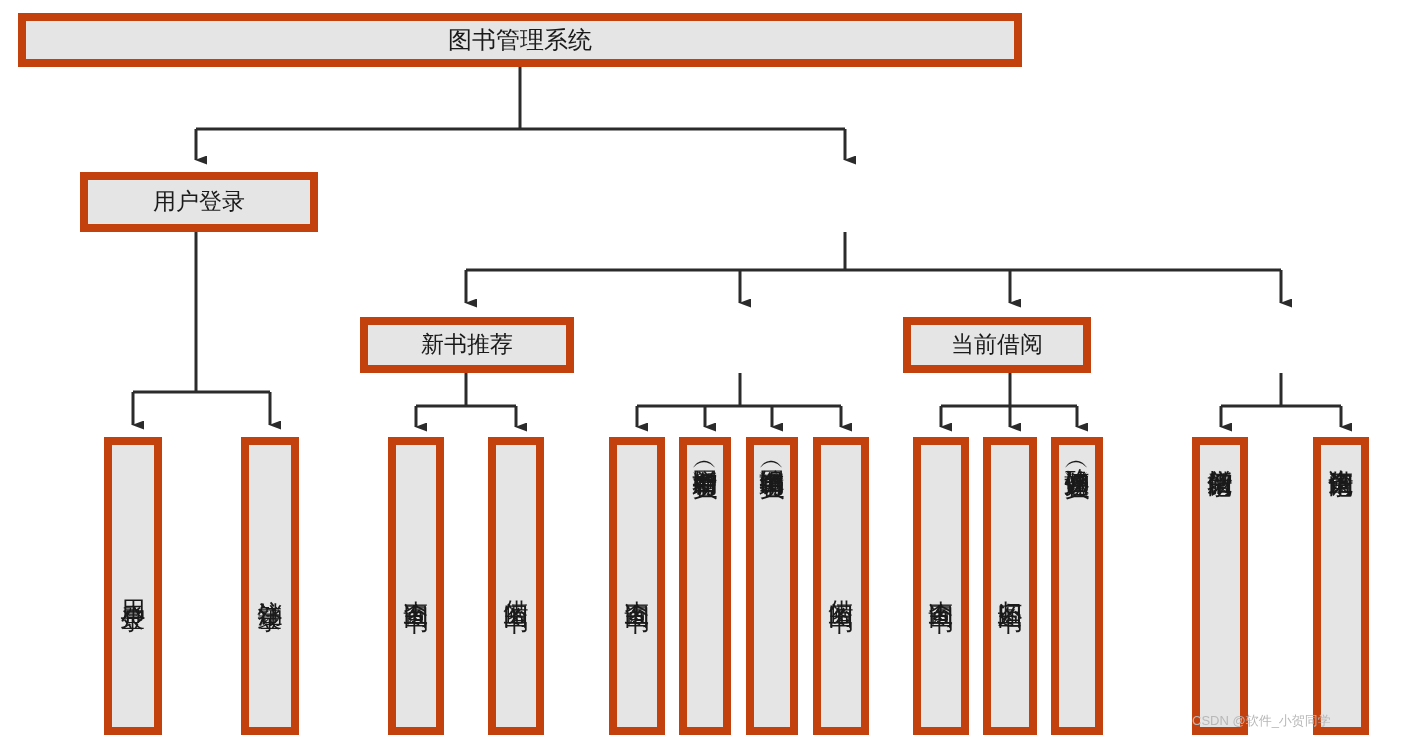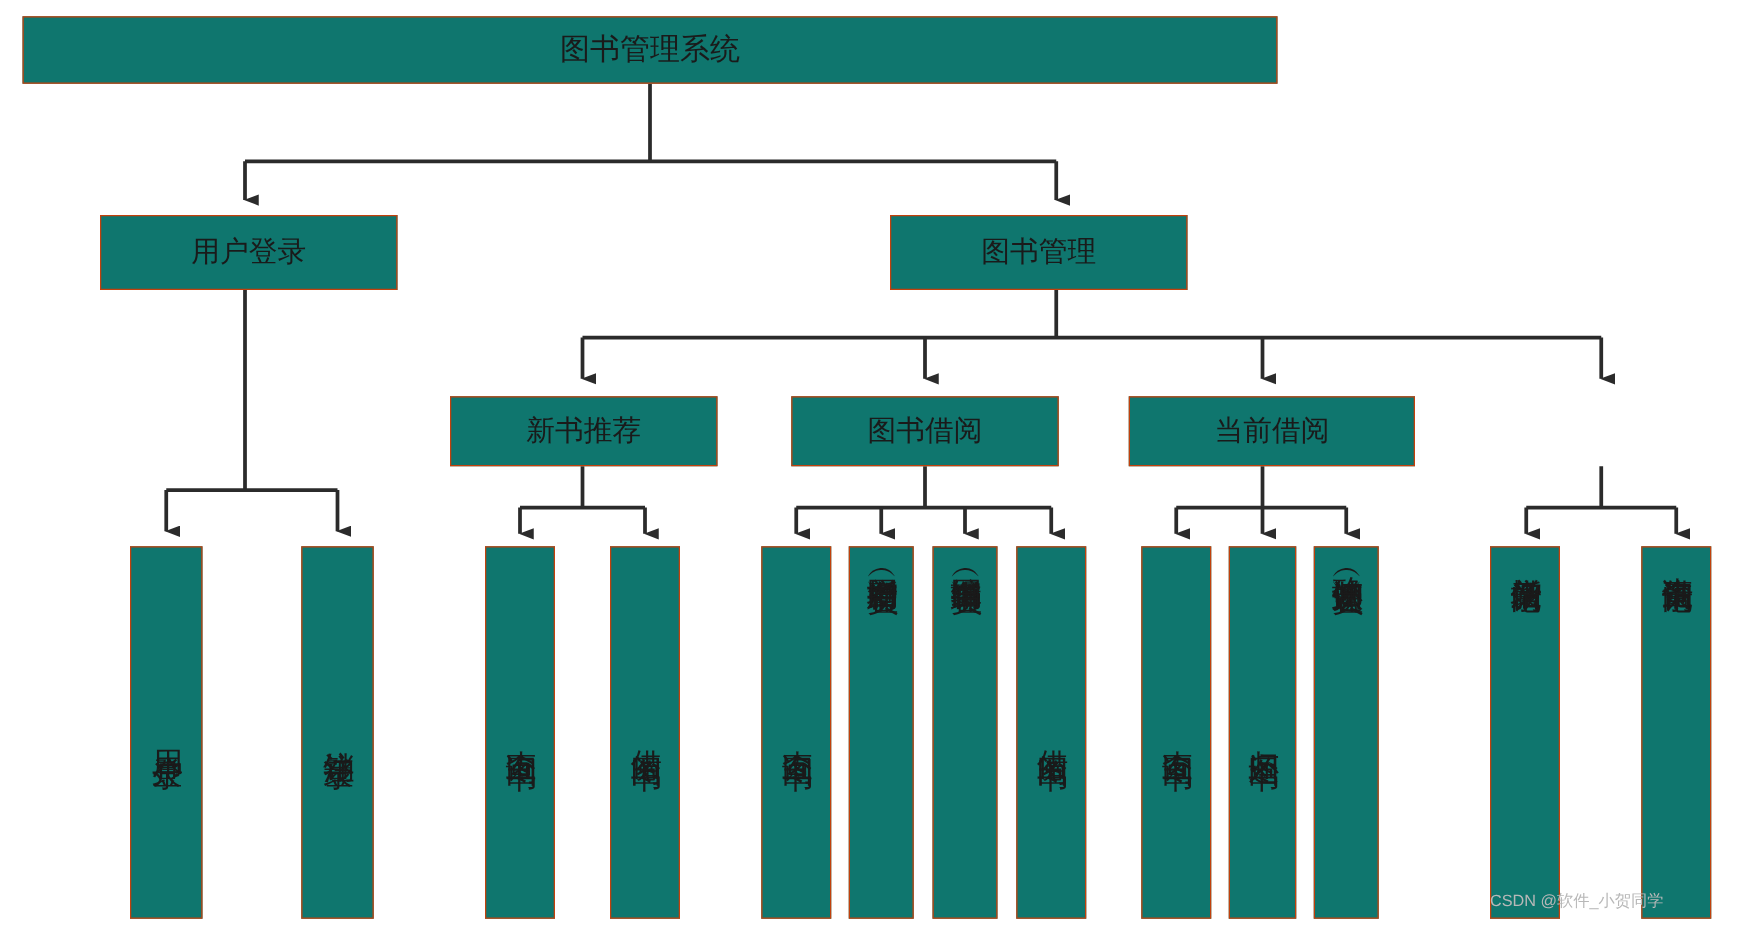--- a/index.html
+++ b/index.html
@@ -21,22 +21,22 @@
     position: absolute;
     left: 0;
     top: 0;
     width: 1405px;
     height: 747px;
     pointer-events: none;
   }
   .node {
     position: absolute;
     box-sizing: border-box;
-    background: #0f766e;
-    border: 1px solid #c2410c;
+    background: #e5e5e5;
+    border: 8px solid #c2410c;
     display: flex;
     align-items: center;
     justify-content: center;
     z-index: 2;
   }
   .node-label {
     color: #1a1a1a;
     line-height: 1.12;
     text-align: center;
     white-space: nowrap;
@@ -136,33 +136,27 @@
   </svg>
 
   <div class="node horiz root" style="left:18px; top:13px; width:1004px; height:54px;">
     <span class="node-label">图书管理系统</span>
   </div>
 
   <div class="node horiz" style="left:80px; top:172px; width:238px; height:60px;">
     <span class="node-label">用户登录</span>
   </div>
 
-  <div class="node horiz" style="left:712px; top:172px; width:238px; height:60px;">
-    <span class="node-label">图书管理</span>
-  </div>
 
   <div class="node horiz" style="left:360px; top:317px; width:214px; height:56px;justify-content:center;">
     <span class="node-label">新书推荐</span>
   </div>
 
-  <div class="node horiz" style="left:633px; top:317px; width:214px; height:56px;">
-    <span class="node-label">图书借阅</span>
-  </div>
-
-  <div class="node horiz" style="left:903px; top:317px; width:229px; height:56px;">
+
+  <div class="node horiz" style="left:903px; top:317px; width:188px; height:56px;">
     <span class="node-label">当前借阅</span>
   </div>
 
 
   <div class="node vert" style="left:104px; top:437px; width:58px; height:298px;">
     <span class="node-label">用户登录</span>
   </div>
 
   <div class="node vert" style="left:241px; top:437px; width:58px; height:298px;">
     <span class="node-label">注销登录</span>

